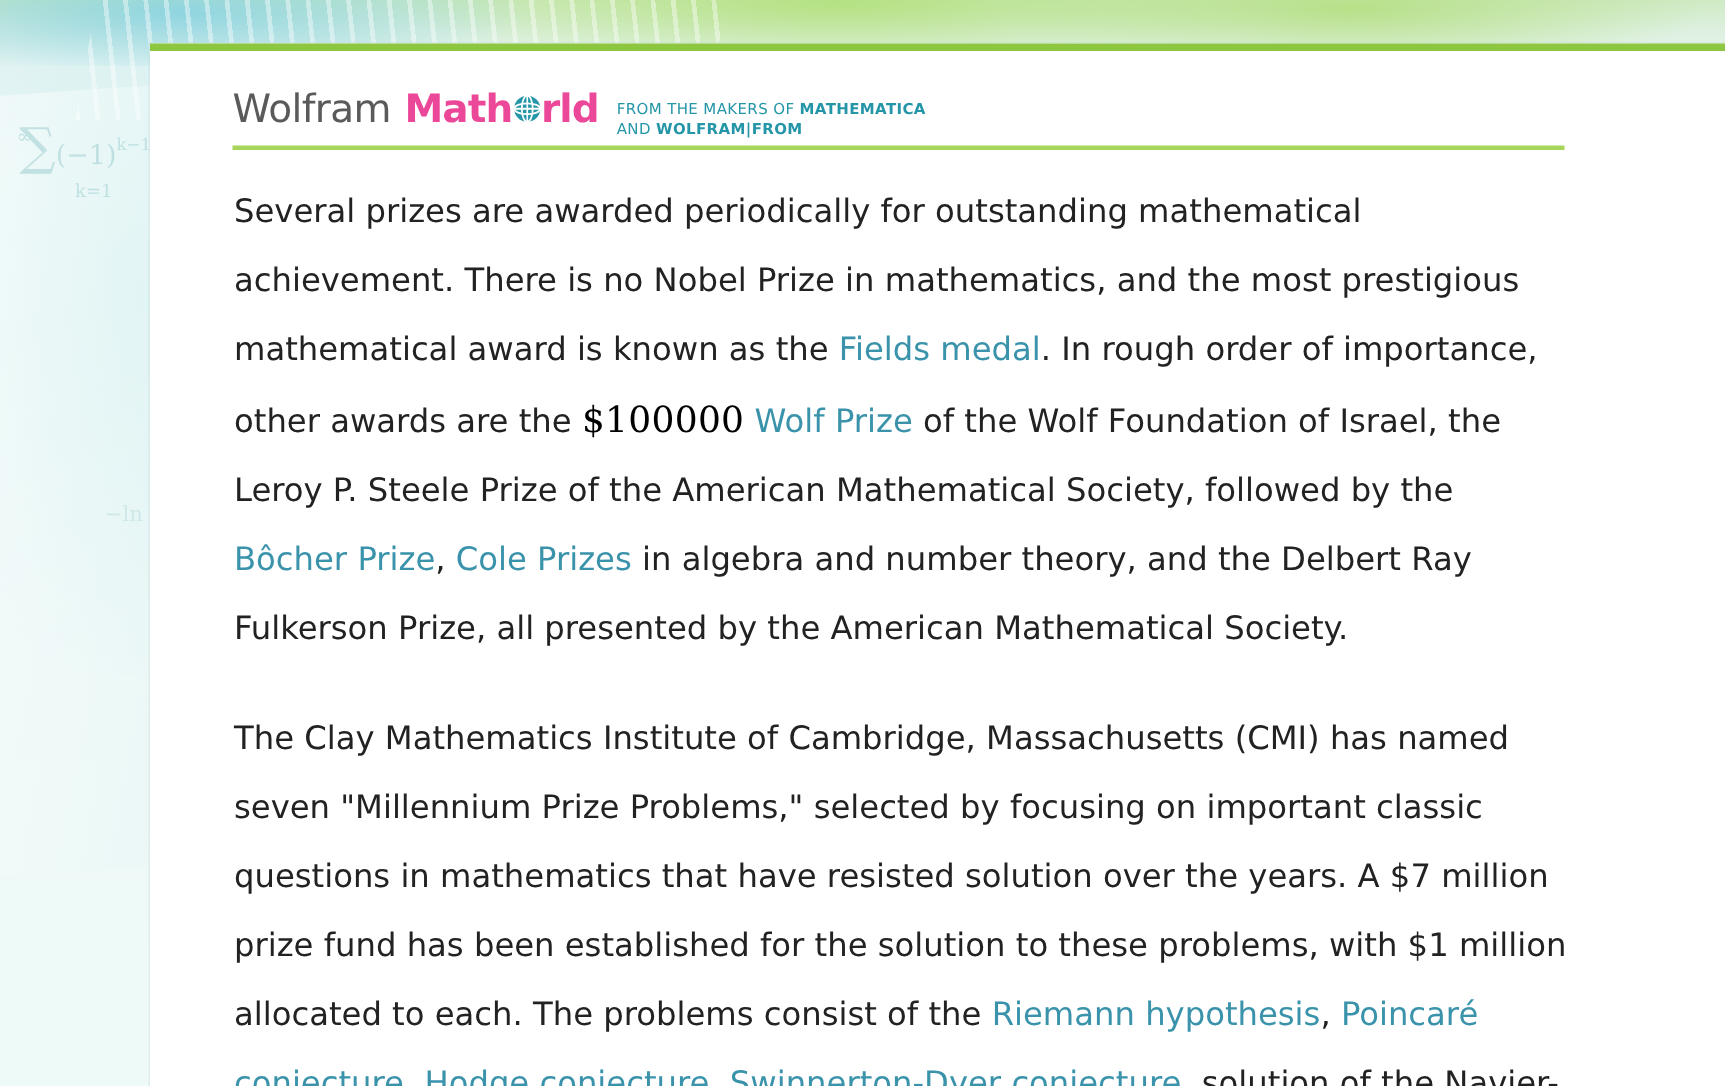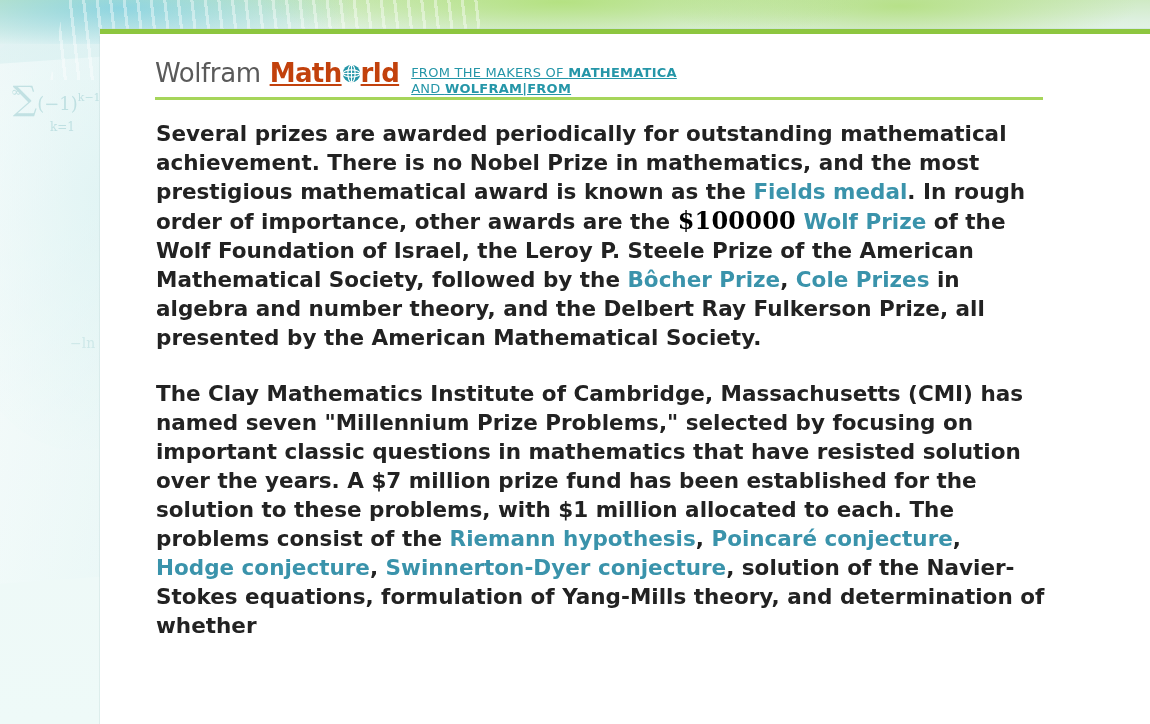--- a/index.html
+++ b/index.html
@@ -115,45 +115,43 @@
   }
   #logo-mathworld-wrap {
     display: inline-flex;
     align-items: baseline;
     margin-left: 9px;
   }
   #logo-math, #logo-rld {
     font-family: "DejaVu Sans", sans-serif;
     font-size: 26px;
     font-weight: 700;
-    color: #c2410c;
+    color: #ec4899;
     letter-spacing: -.6px;
-    text-decoration: underline;
   }
   #logo-globe-icon {
     display: inline-block;
     width: 19px; height: 19px;
     position: relative;
     top: 1px;
     margin: 0 0px;
   }
   #logo-tagline {
     margin-left: 12px;
     position: relative;
     top: -5px;
     line-height: 1.25;
   }
   .tagline-line {
     font-family: "DejaVu Sans", sans-serif;
-    font-size: 13px;
+    font-size: 10px;
     letter-spacing: .25px;
     color: #2596a8;
     display: block;
     white-space: nowrap;
-    text-decoration: underline;
   }
   .tagline-line b { font-weight: 700; }
 
   
   #page-title {
     font-family: "DejaVu Sans", sans-serif;
     font-size: 47px;
     font-weight: 400;
     color: #3a8ca0;
     letter-spacing: -0.6px;
@@ -164,26 +162,25 @@
     border: 0;
     border-top: 3px solid #a6d55a;
     margin: 9px 0 0 0;
     width: 888px;
   }
 
   
   .body-par {
     font-family: "DejaVu Sans", sans-serif;
     font-size: 21.5px;
-    line-height: 29px;
+    line-height: 46px;
     color: #222222;
     margin: 19px 0 0 1px;
     width: 890px;
     text-align: left;
-    font-weight: bold;
   }
   #par-2 { margin-top: 27px; }
   .link {
     color: #3a93ab;
     text-decoration: none;
     cursor: pointer;
   }
   .mathjax {
     font-family: "DejaVu Serif", serif;
     font-size: 24px;

